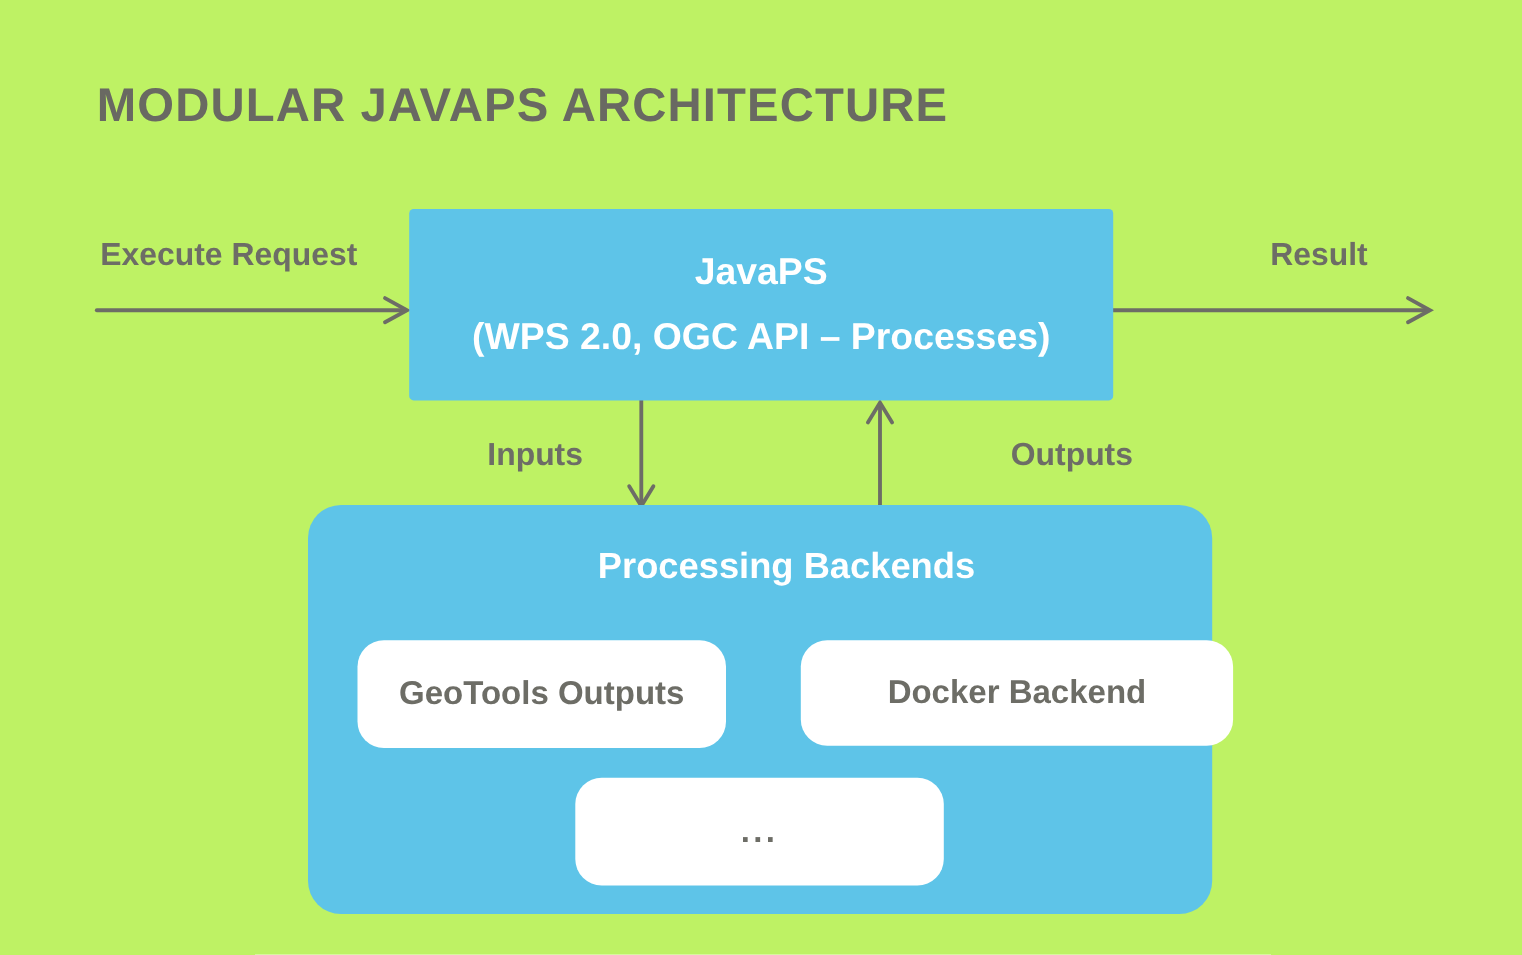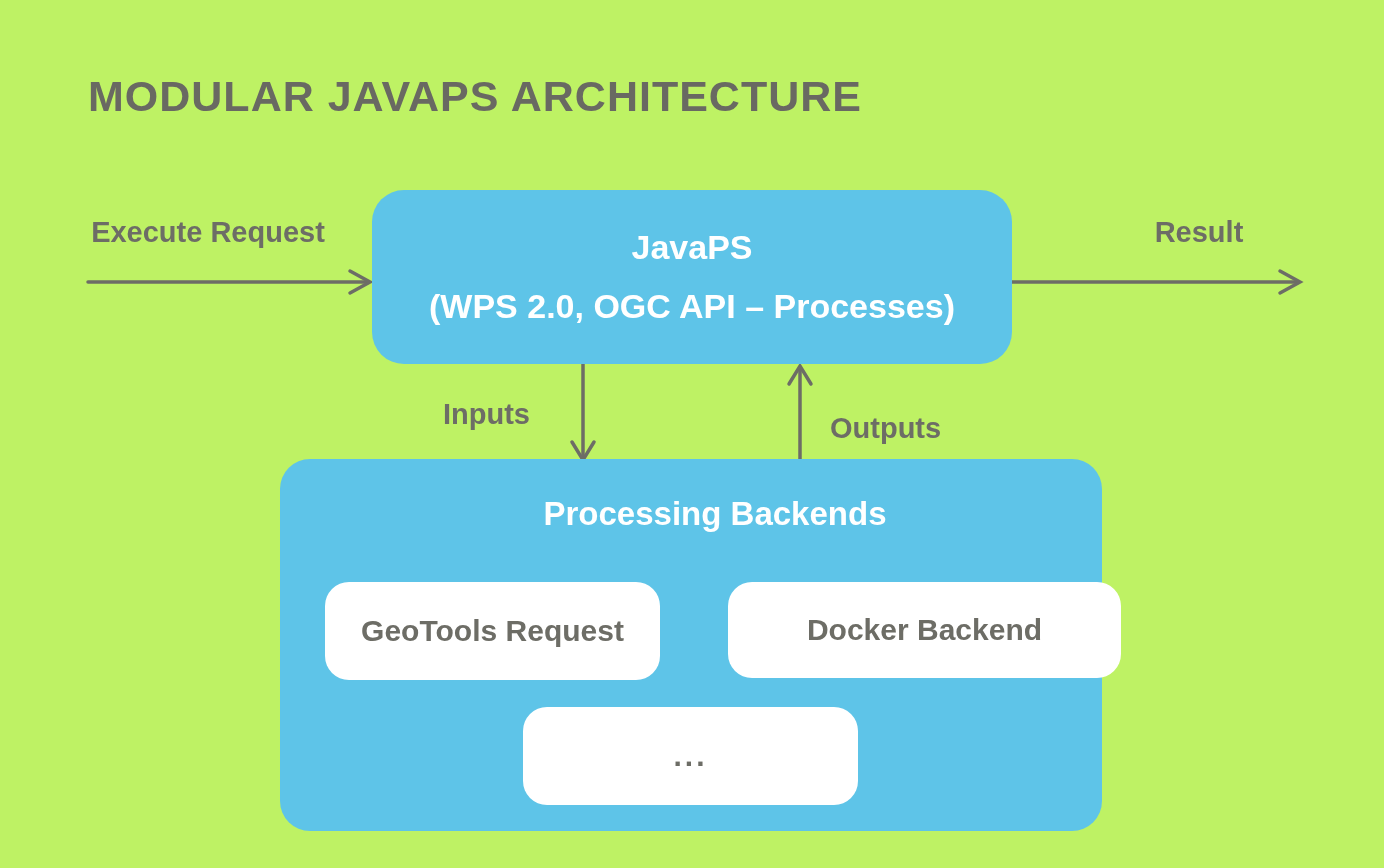--- a/index.html
+++ b/index.html
@@ -36,26 +36,26 @@
   .flow-label {
     position: absolute;
     font-size: 29px;
     font-weight: 700;
     color: #6d6d66;
     white-space: nowrap;
   }
   .label-execute-request { left: 68px;  top: 216px; width: 280px; text-align: center; }
   .label-result          { left: 1079px; top: 216px; width: 240px; text-align: center; }
   .label-inputs          { left: 360px; top: 398px; width: 170px; text-align: right; }
-  .label-outputs         { left: 830px; top: 412px; width: 200px; text-align: left; }
+  .label-outputs         { left: 830px; top: 398px; width: 200px; text-align: right; }
 
   .node-blue {
     position: absolute;
     background: #5ec4e8;
-    border-radius: 32px;
+    border-radius: 4px;
   }
   .node-javaps {
     left: 372px;
     top: 190px;
     width: 640px;
     height: 174px;
     display: flex;
     flex-direction: column;
     align-items: center;
     justify-content: center;
@@ -134,18 +134,18 @@
   <div class="flow-label label-inputs">Inputs</div>
   <div class="flow-label label-outputs">Outputs</div>
 
   <div class="node-blue node-javaps">
     <div class="line">JavaPS</div>
     <div class="line">(WPS 2.0, OGC API – Processes)</div>
   </div>
 
   <div class="node-blue node-backends">
     <div class="backends-title">Processing Backends</div>
-    <div class="node-white node-geotools">GeoTools Request</div>
+    <div class="node-white node-geotools">GeoTools Outputs</div>
     <div class="node-white node-docker">Docker Backend</div>
     <div class="node-white node-dots">...</div>
   </div>
 
 </div>
 
 </body></html>

